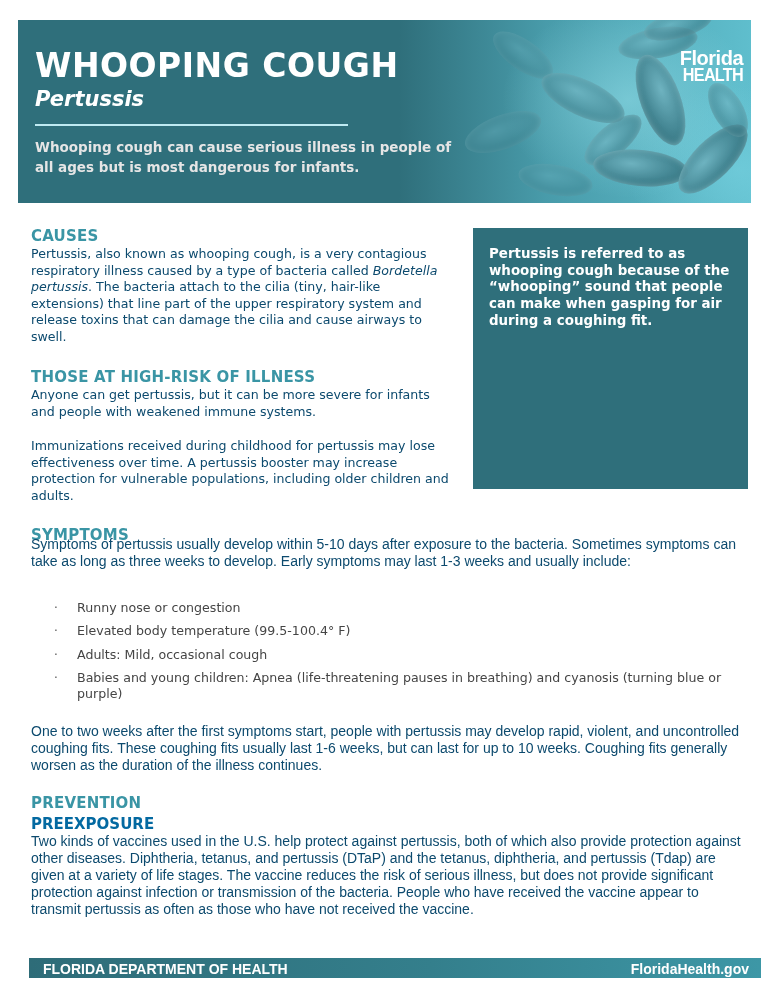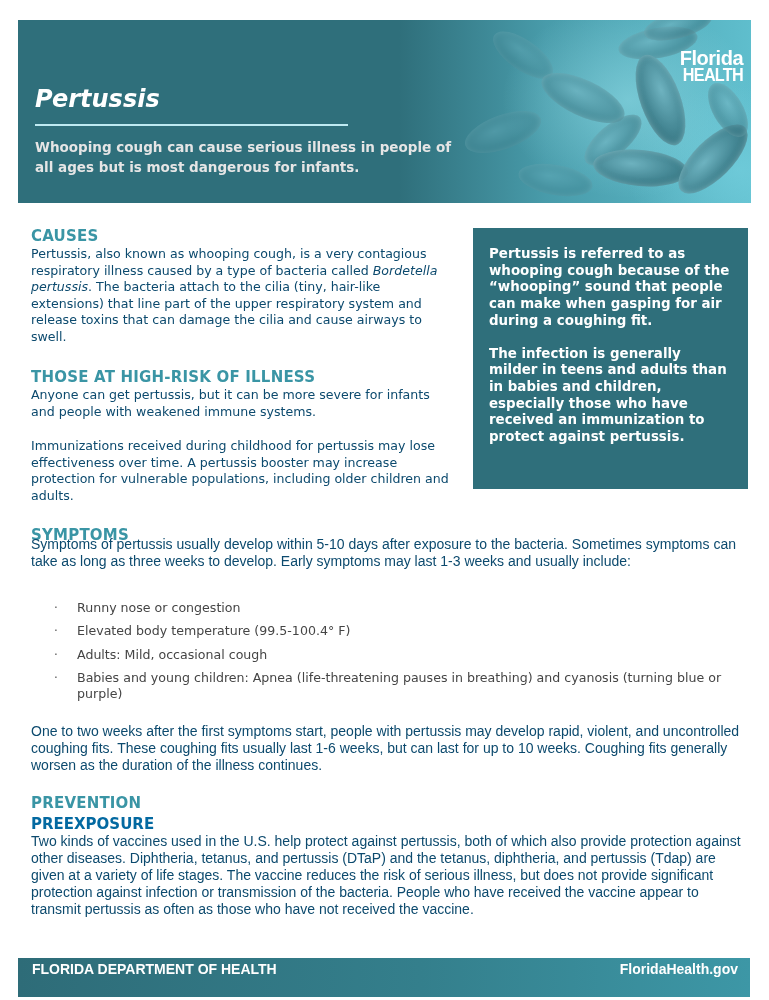--- a/index.html
+++ b/index.html
@@ -28,21 +28,21 @@
   .bact.mid { opacity: 0.6; }
 
   .banner-title {
     position: absolute; left: 17px; top: 27px;
     font-family: "DejaVu Sans", sans-serif; font-weight: bold;
     font-size: 33px; letter-spacing: 0.5px; color: #ffffff; line-height: 38px;
   }
   .banner-subtitle {
     position: absolute; left: 17px; top: 66px;
     font-family: "DejaVu Sans", sans-serif; font-weight: bold; font-style: italic;
-    font-size: 24px; color: #ffffff; line-height: 26px;
+    font-size: 21px; color: #ffffff; line-height: 26px;
   }
   .banner-rule {
     position: absolute; left: 17px; top: 104px; width: 313px; height: 2px;
     background: #bfeaf2;
   }
   .banner-tagline {
     position: absolute; left: 17px; top: 117px; width: 430px;
     font-family: "DejaVu Sans", sans-serif; font-weight: bold;
     font-size: 13.5px; line-height: 20px; color: #e5e5e5;
   }
@@ -87,21 +87,21 @@
     position: relative; padding-left: 27px;
     font-family: "DejaVu Sans", sans-serif; font-size: 12.6px; line-height: 16.5px;
     color: #454545; margin-bottom: 6.8px;
   }
   .bullets li .dot {
     position: absolute; left: 4px; top: 0; font-size: 12px; color: #555;
   }
 
   
   .footer {
-    position: absolute; left: 18px; top: 958px; width: 732px; height: 39px;
+    position: absolute; left: 29px; top: 958px; width: 732px; height: 20px;
     background: linear-gradient(90deg, #2e6c78 0%, #347f8c 55%, #3d97a6 100%);
     color: #ffffff; font-family: "Liberation Sans", sans-serif; font-weight: bold;
     font-size: 14px; line-height: 23px;
   }
   .footer .left { position: absolute; left: 14px; top: 0; }
   .footer .right { position: absolute; right: 12px; top: 0; }
 </style>
 </head>
 <body>
 
@@ -112,39 +112,39 @@
     <div class="bact faint" style="left:500px;top:145px;width:75px;height:30px;transform:rotate(10deg);"></div>
     <div class="bact mid" style="left:520px;top:60px;width:90px;height:36px;transform:rotate(25deg);"></div>
     <div class="bact mid" style="left:560px;top:105px;width:70px;height:30px;transform:rotate(-40deg);"></div>
     <div class="bact mid" style="left:600px;top:8px;width:80px;height:30px;transform:rotate(-10deg);"></div>
     <div class="bact" style="left:595px;top:60px;width:95px;height:40px;transform:rotate(70deg);"></div>
     <div class="bact" style="left:575px;top:130px;width:95px;height:36px;transform:rotate(5deg);"></div>
     <div class="bact" style="left:650px;top:120px;width:90px;height:38px;transform:rotate(-45deg);"></div>
     <div class="bact mid" style="left:680px;top:75px;width:60px;height:30px;transform:rotate(60deg);"></div>
     <div class="bact mid" style="left:625px;top:-8px;width:70px;height:26px;transform:rotate(-15deg);"></div>
   </div>
+  <div class="banner-title">WHOOPING COUGH</div>
   <div class="banner-subtitle">Pertussis</div>
   <div class="banner-rule"></div>
   <div class="banner-tagline">Whooping cough can cause serious illness in people of all ages but is most dangerous for infants.</div>
   <div class="logo">
     <span class="l1">Florida</span>
     <span class="l2">HEALTH</span>
   </div>
 </div>
 
 <div class="heading" style="left:31px;top:225px;">CAUSES</div>
 <div class="para" style="left:31px;top:246px;width:425px;"><span>Pertussis, also known as whooping cough, is a very contagious respiratory illness caused by a type of bacteria called </span><i>Bordetella pertussis</i><span>. The bacteria attach to the cilia (tiny, hair-like extensions) that line part of the upper respiratory system and release toxins that can damage the cilia and cause airways to swell.</span></div>
 
 <div class="heading" style="left:31px;top:366px;">THOSE AT HIGH-RISK OF ILLNESS</div>
 <div class="para" style="left:31px;top:387px;width:425px;">Anyone can get pertussis, but it can be more severe for infants and people with weakened immune systems.</div>
 <div class="para" style="left:31px;top:438px;width:430px;">Immunizations received during childhood for pertussis may lose effectiveness over time. A pertussis booster may increase protection for vulnerable populations, including older children and adults.</div>
 
 <div class="callout">
   <p>Pertussis is referred to as whooping cough because of the “whooping” sound that people can make when gasping for air during a coughing fit.</p>
-  <p>The infection is generally milder in teens and adults than in babies and children, especially those who have received an immunization to protect against pertussis.</p>
 </div>
 
 <div class="heading" style="left:31px;top:524px;">SYMPTOMS</div>
 <div class="para narrow" style="left:31px;top:536px;width:720px;">Symptoms of pertussis usually develop within 5-10 days after exposure to the bacteria. Sometimes symptoms can take as long as three weeks to develop. Early symptoms may last 1-3 weeks and usually include:</div>
 <ul class="bullets">
   <li><span class="dot">·</span><span>Runny nose or congestion</span></li>
   <li><span class="dot">·</span><span>Elevated body temperature (99.5-100.4° F)</span></li>
   <li><span class="dot">·</span><span>Adults: Mild, occasional cough</span></li>
   <li><span class="dot">·</span><span>Babies and young children: Apnea (life-threatening pauses in breathing) and cyanosis (turning blue or purple)</span></li>
 </ul>

